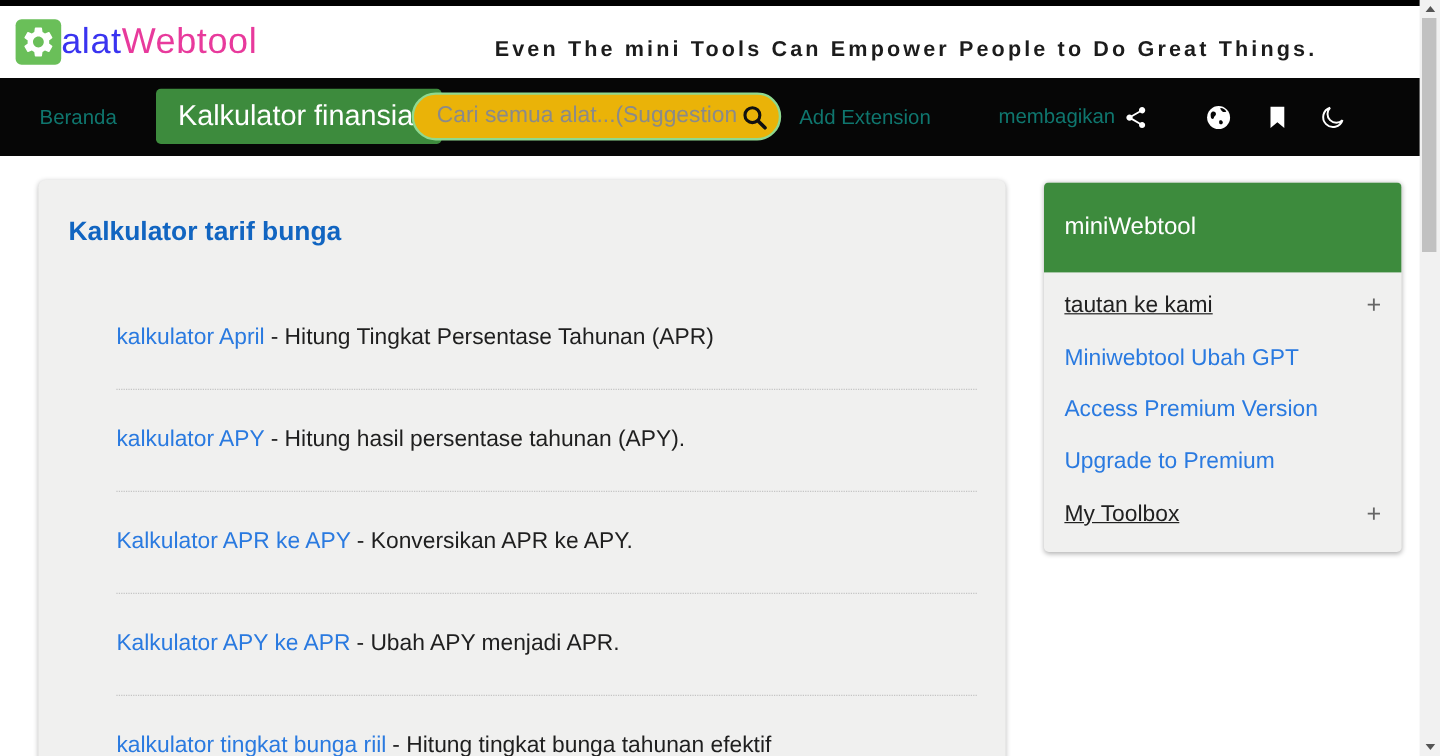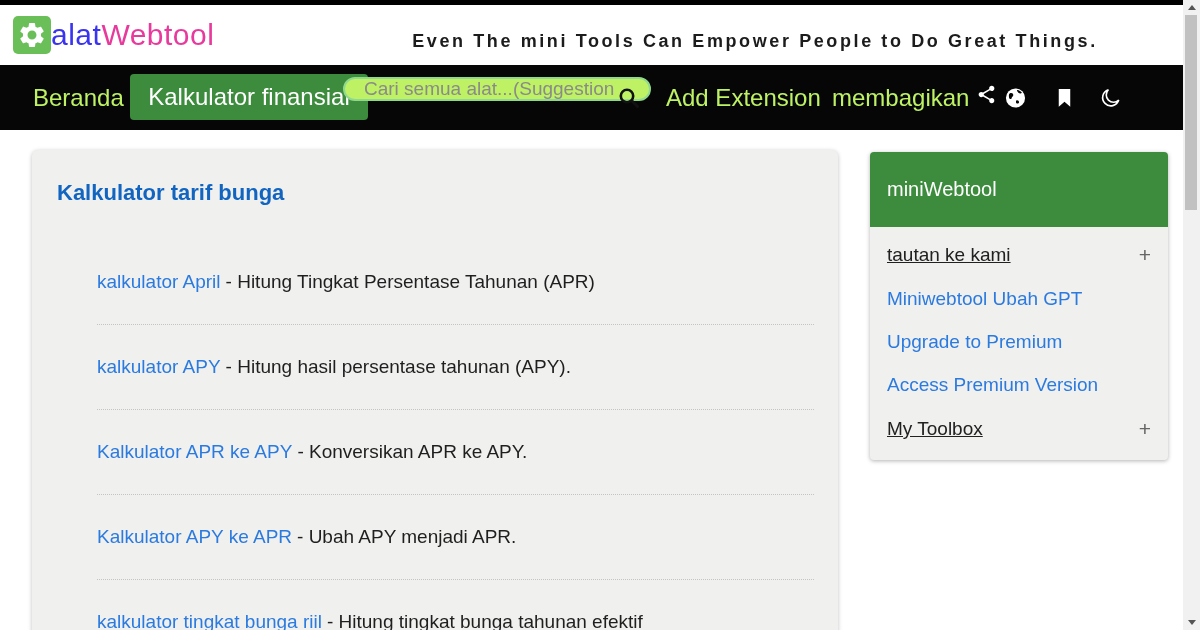--- a/index.html
+++ b/index.html
@@ -23,30 +23,30 @@
   .logo-text { font-size:30px; font-weight:500; letter-spacing:0.5px; line-height:38px; }
   .logo-mini { color:#3a34f0; }
   .logo-webtool { color:#e83a9c; }
   .tagline {
     position:absolute; left:340px; right:30px; top:26px; text-align:center;
     font-size:18px; font-weight:700; letter-spacing:2.6px; color:#1c1c1c; white-space:nowrap;
   }
 
   
   .navbar { position:absolute; left:0; top:65px; width:1200px; height:65px; background:#060606; }
-  .nav-item { position:absolute; top:50%; transform:translateY(-50%); color:#bef264; font-size:24px; white-space:nowrap; cursor:pointer; }
+  .nav-item { position:absolute; top:50%; transform:translateY(-50%); color:#0f766e; font-size:17px; white-space:nowrap; cursor:pointer; }
   .nav-home { left:33px; }
   .nav-active-btn {
     position:absolute; left:130px; top:9px; width:238px; height:46px;
     background:#3d8b3d; border:none; border-radius:4px;
     color:#fff; font-size:24px; font-family:"Liberation Sans",sans-serif; cursor:pointer;
   }
   .searchbox {
-    position:absolute; left:343px; top:12px; width:308px; height:24px;
-    background:#bef264; border:2px solid #8fd98f; border-radius:20px;
+    position:absolute; left:343px; top:12px; width:308px; height:40px;
+    background:#eab308; border:2px solid #8fd98f; border-radius:20px;
   }
   .searchbox input {
     position:absolute; left:0; top:0; width:100%; height:100%;
     border:none; outline:none; background:transparent; border-radius:20px;
     padding:0 34px 0 19px; font-size:19px; color:#333;
     font-family:"Liberation Sans",sans-serif;
   }
   .searchbox input::placeholder { color:#8a8a8a; opacity:1; }
   .search-icon { position:absolute; right:8px; top:7px; width:24px; height:24px; cursor:pointer; }
   .nav-ext { left:666px; }
@@ -187,24 +187,24 @@
   <div class="sidebar-header">miniWebtool</div>
   <div class="sidebar-body">
     <div class="side-item">
       <span class="side-label">tautan ke kami</span>
       <span class="side-plus">+</span>
     </div>
     <div class="side-item">
       <span class="side-link">Miniwebtool Ubah GPT</span>
     </div>
     <div class="side-item">
+      <span class="side-link">Access Premium Version</span>
+    </div>
+    <div class="side-item">
       <span class="side-link">Upgrade to Premium</span>
-    </div>
-    <div class="side-item">
-      <span class="side-link">Access Premium Version</span>
     </div>
     <div class="side-item">
       <span class="side-label">My Toolbox</span>
       <span class="side-plus">+</span>
     </div>
   </div>
 </div>
 
 <div class="scrollbar">
   <div class="sb-arrow sb-arrow-up">

